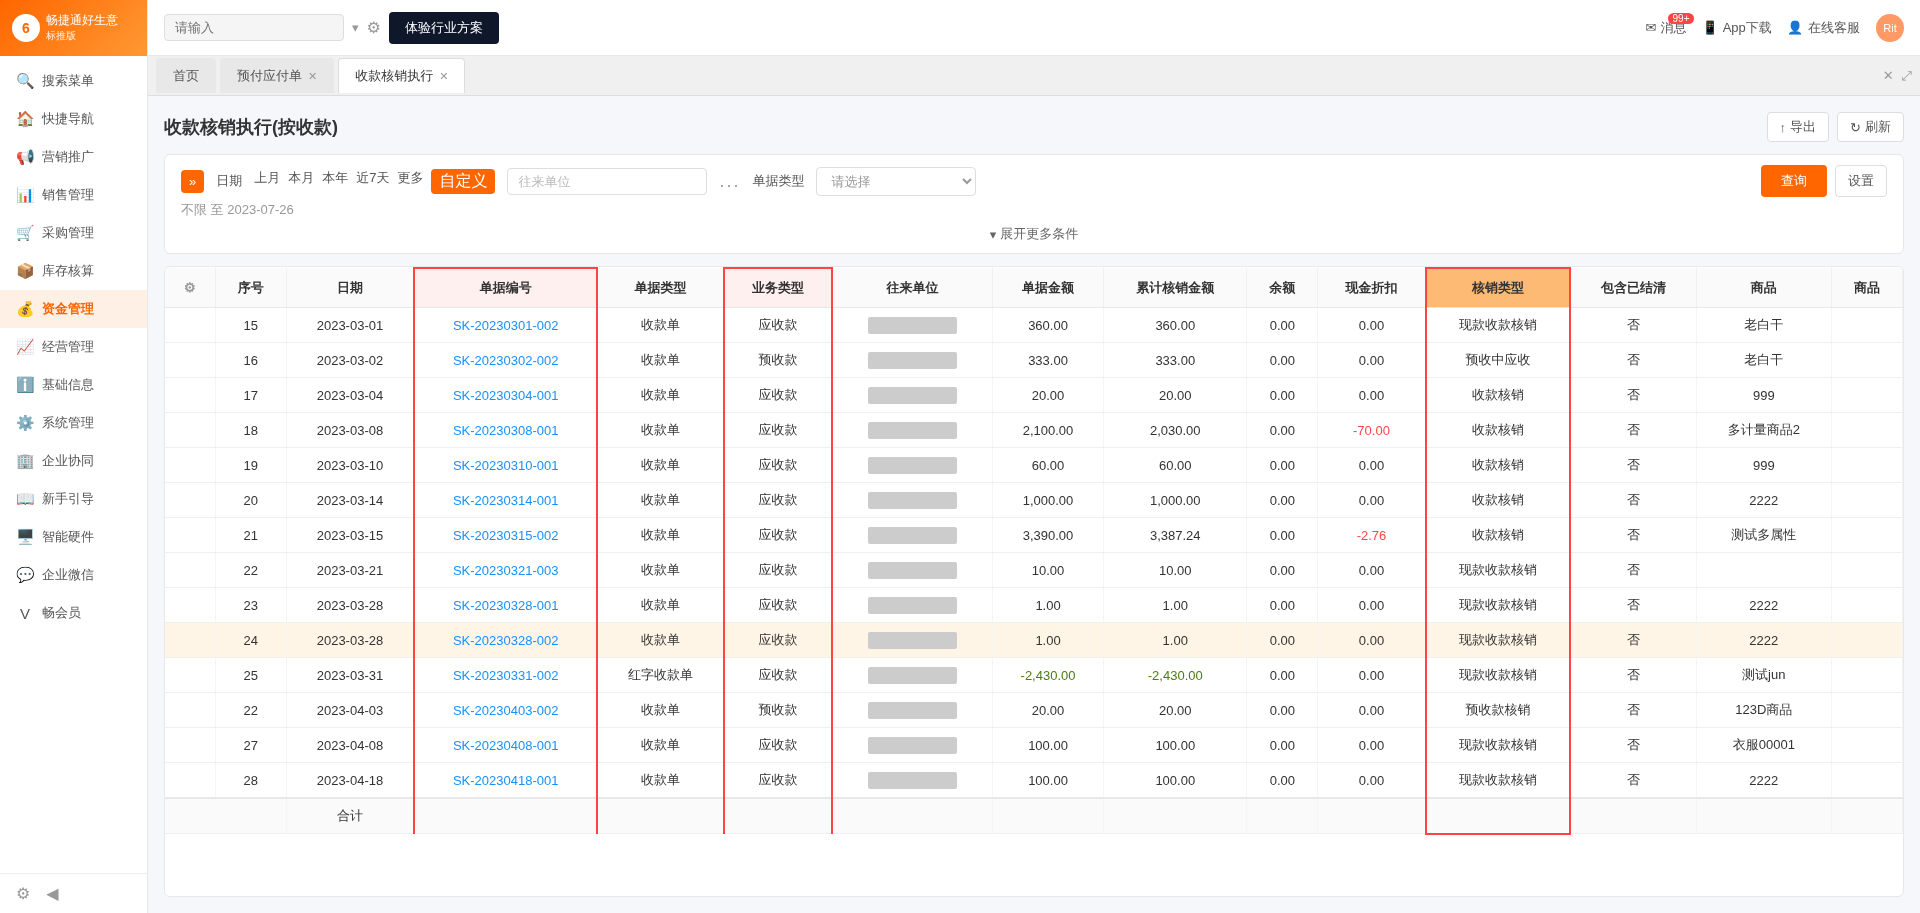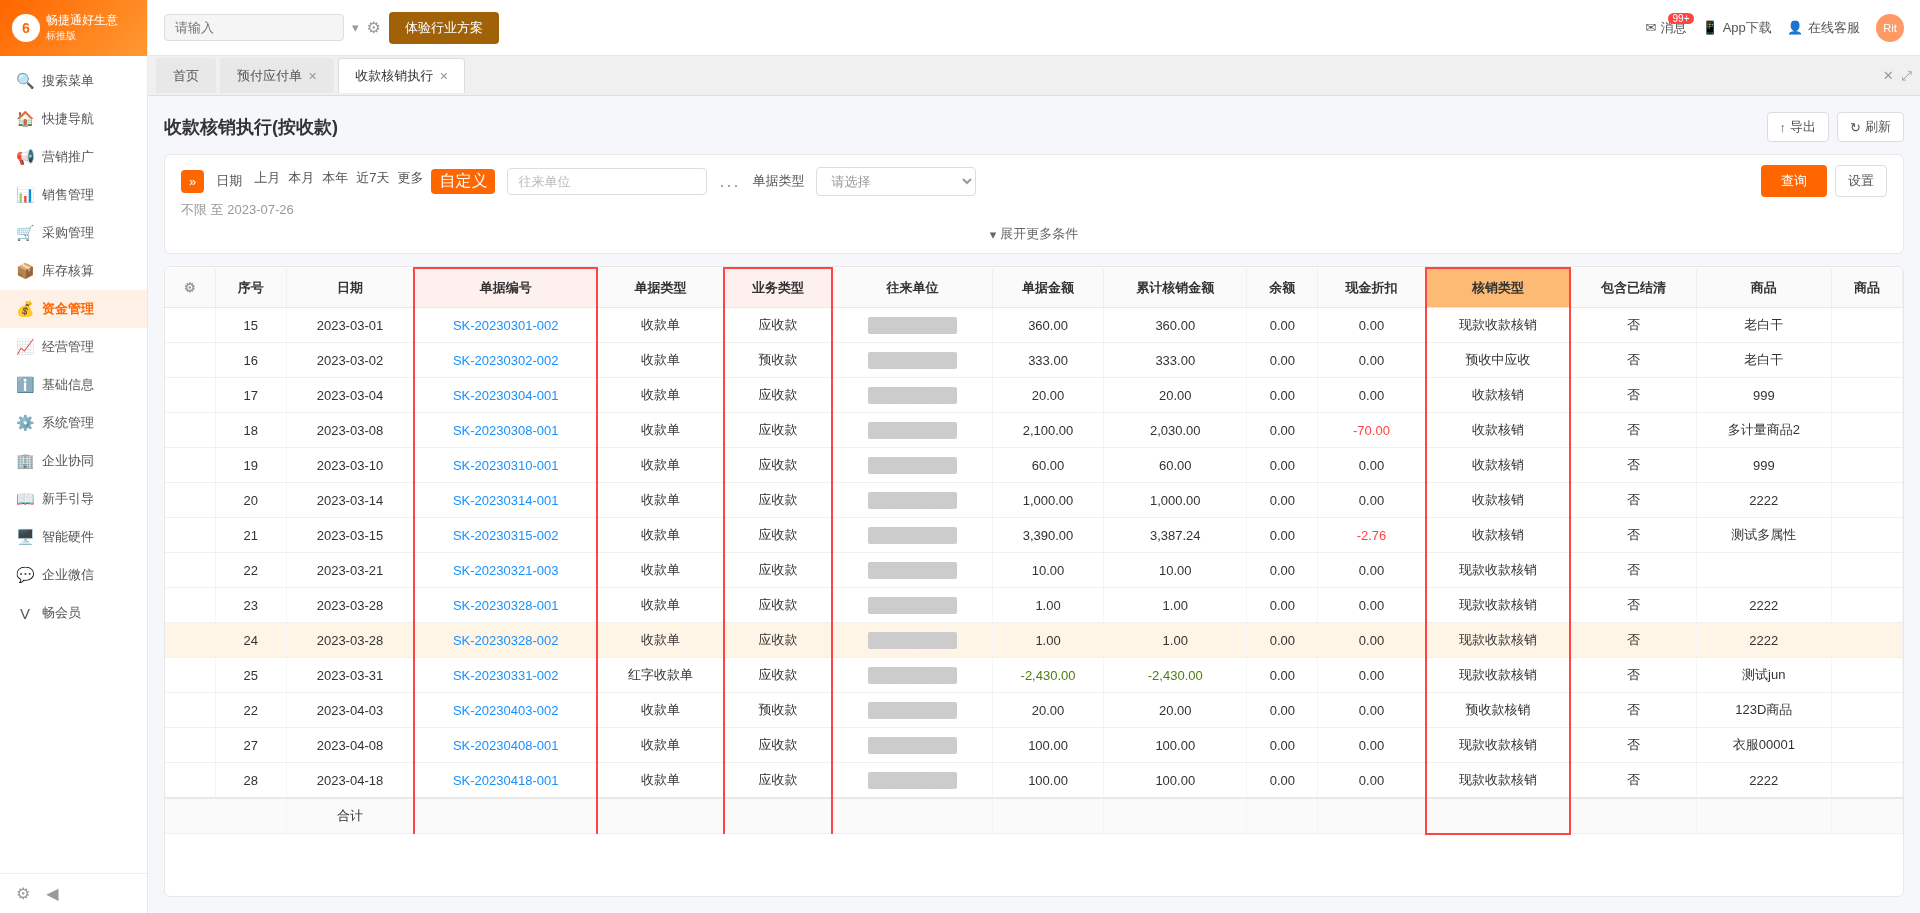--- a/index.html
+++ b/index.html
@@ -55,21 +55,21 @@
       background: #fff;
       border-bottom: 1px solid #e8e8e8;
       display: flex; align-items: center; padding: 0 16px; gap: 12px;
     }
     .topbar-left { display: flex; align-items: center; gap: 8px; flex: 1; }
     .breadcrumb-input {
       background: #f5f5f5; border: 1px solid #ddd; border-radius: 4px;
       padding: 5px 10px; width: 180px; color: #999; font-size: 13px;
     }
     .topbar-btn {
-      background: #a16207; color: #fff; border: none; border-radius: 4px;
+      background: #0f172a; color: #fff; border: none; border-radius: 4px;
       padding: 7px 16px; cursor: pointer; font-size: 13px; font-weight: 500;
     }
     .topbar-right { display: flex; align-items: center; gap: 16px; color: #555; }
     .badge-icon { position: relative; display: inline-flex; align-items: center; gap: 4px; }
     .badge { background: #ff4444; color: #fff; border-radius: 8px; padding: 0 5px; font-size: 10px; position: absolute; top: -6px; right: -8px; }
 
     
     .tabs {
       background: #f0f0f0;
       display: flex; align-items: center;

